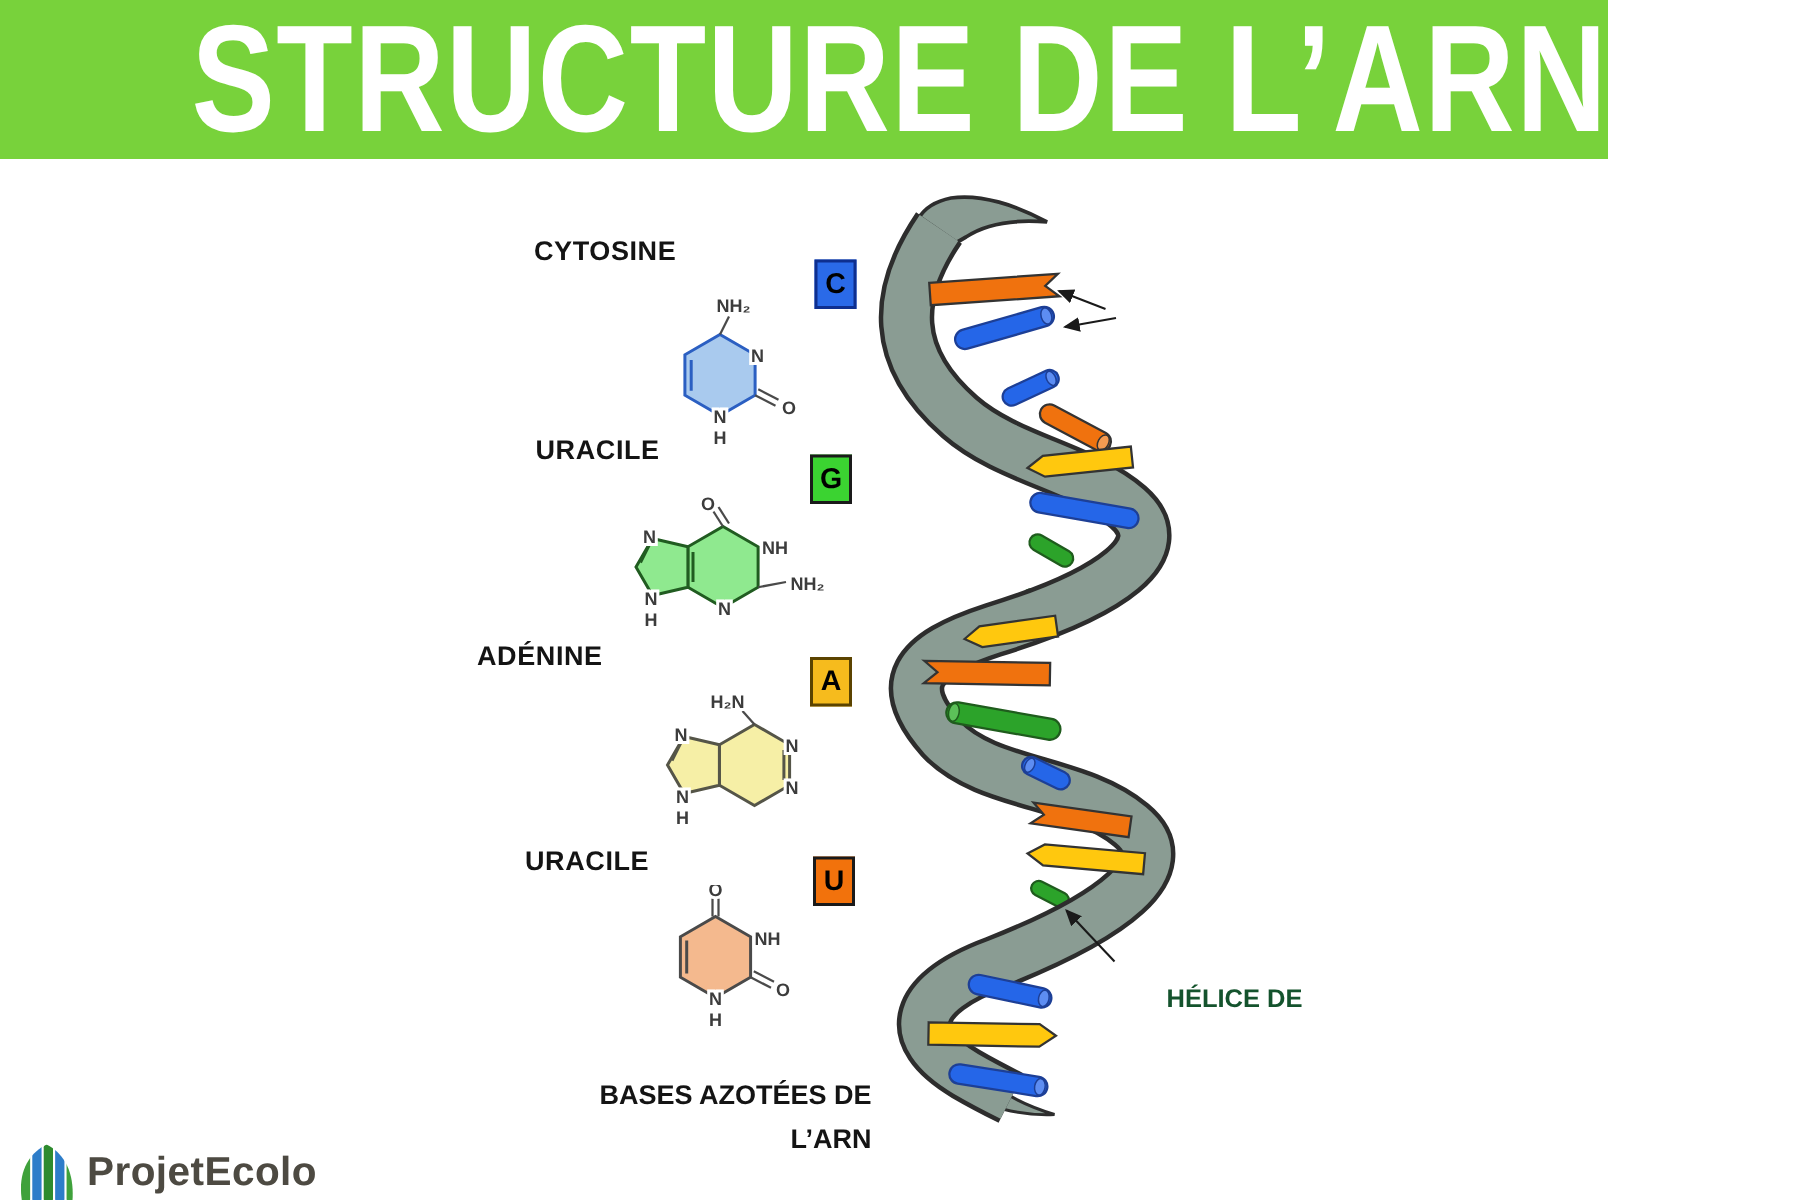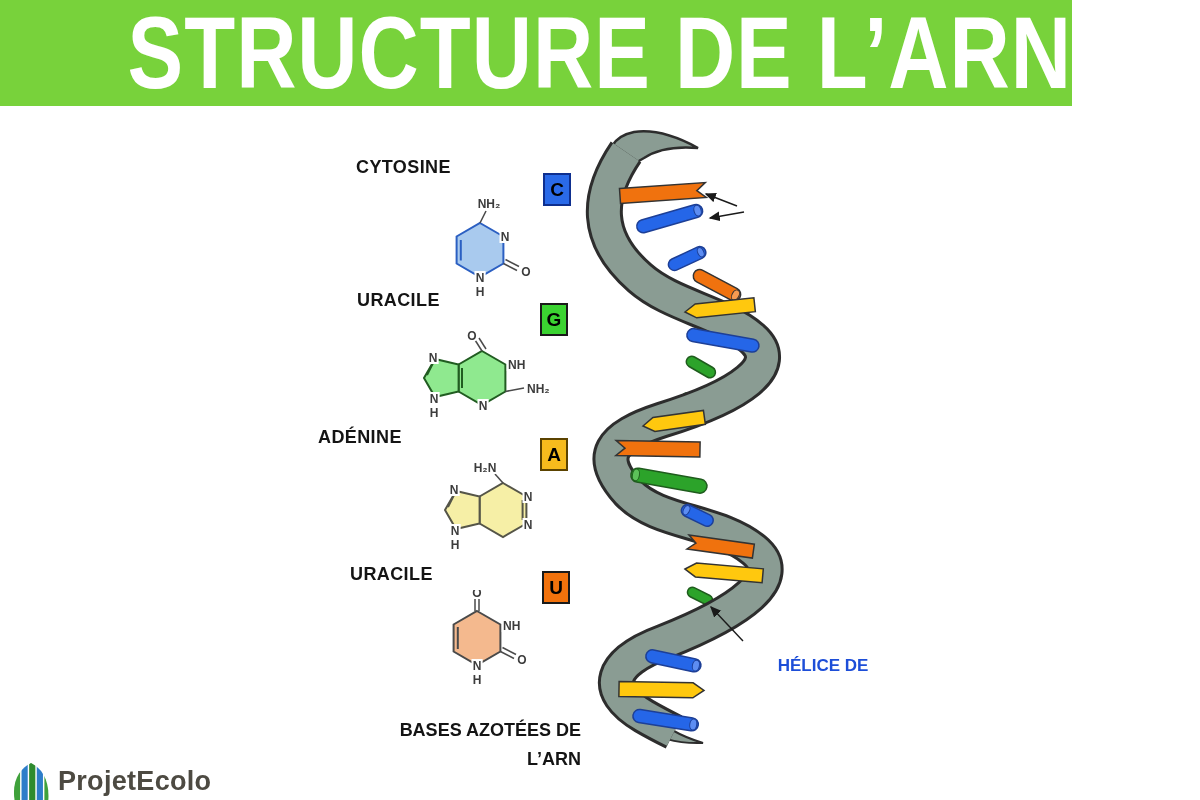--- a/index.html
+++ b/index.html
@@ -28,21 +28,21 @@
   #mol-cytosine{left:425px;top:190px;}
   #mol-guanine{left:418px;top:330px;}
   #mol-adenine{left:435px;top:455px;}
   #mol-uracil{left:430px;top:590px;}
   .mol text{font-family:"Liberation Sans",sans-serif;font-size:12px;font-weight:600;fill:#3c3c3c;
             paint-order:stroke;stroke:#ffffff;stroke-width:4px;}
   
   #helix{position:absolute;left:560px;top:120px;}
   
   .helix-label{position:absolute;left:723px;top:654px;width:200px;text-align:center;
-               font-size:17px;font-weight:bold;color:#1d4ed8;line-height:23px;}
+               font-size:17px;font-weight:bold;color:#14532d;line-height:23px;}
   
   .caption{position:absolute;left:359px;top:716px;width:222px;text-align:right;
            font-size:18px;font-weight:bold;color:#141414;line-height:29px;}
   
   .logo{position:absolute;left:12px;top:762px;display:flex;align-items:flex-start;}
   .logo-text{font-size:27px;font-weight:bold;color:#4d4a42;margin-left:6px;margin-top:4px;letter-spacing:.3px;}
 </style>
 </head>
 <body>
 

